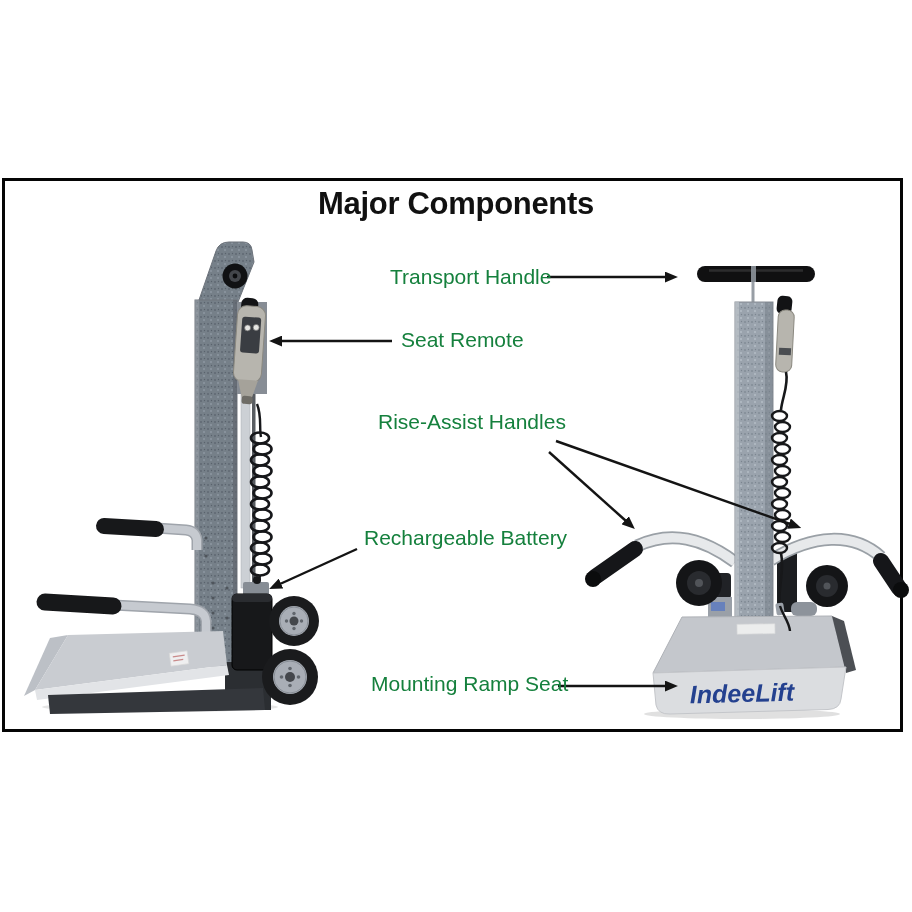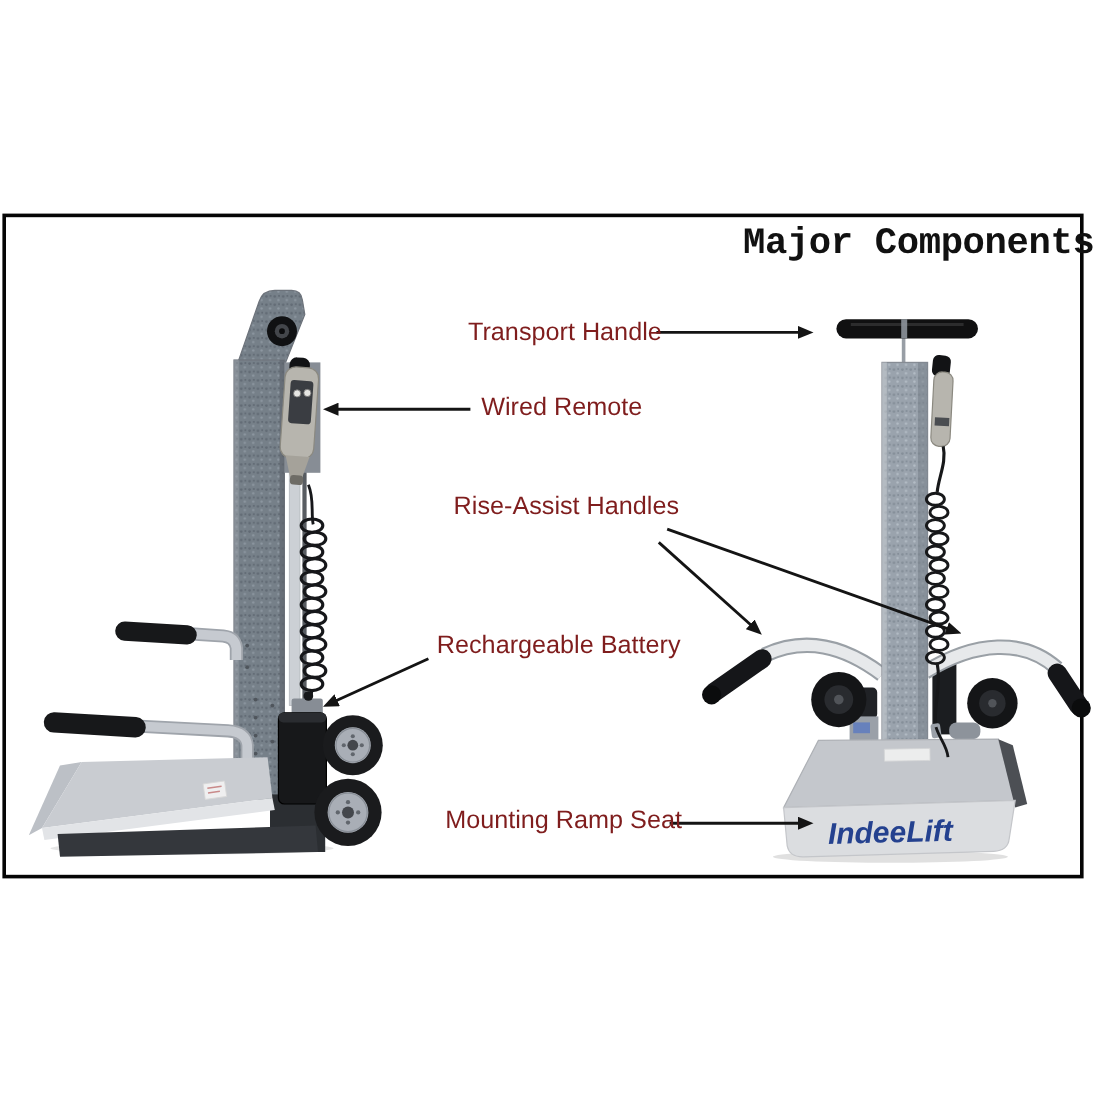--- a/index.html
+++ b/index.html
@@ -1,22 +1,22 @@
 <!DOCTYPE html>
 <html><head>
 <meta charset="utf-8">
 <style>
   html,body{margin:0;padding:0;background:#fff;}
   .canvas{position:relative;width:912px;height:912px;background:#fff;overflow:hidden;
           font-family:"Liberation Sans",sans-serif;}
   .frame{position:absolute;left:2px;top:178px;width:901px;height:554px;
          border:3px solid #050505;box-sizing:border-box;background:#fff;}
-  .title{position:absolute;left:0;top:186px;width:912px;text-align:right;
-         font-size:31px;font-weight:700;color:#111;letter-spacing:-0.3px;font-family:Liberation Mono, monospace;}
-  .lbl{position:absolute;font-size:21px;color:#7f1d1d;white-space:nowrap;line-height:24px;}
+  .title{position:absolute;left:0;top:186px;width:912px;text-align:center;
+         font-size:31px;font-weight:700;color:#111;letter-spacing:-0.3px;}
+  .lbl{position:absolute;font-size:21px;color:#15803d;white-space:nowrap;line-height:24px;}
   .illus{position:absolute;}
   .arrows{position:absolute;left:0;top:0;pointer-events:none;}
 </style>
 </head>
 <body>
 
 <div class="canvas">
 
   <div class="frame"></div>
 
@@ -223,18 +223,18 @@
     </defs>
     <line x1="547" y1="277" x2="666" y2="277" stroke="#141414" stroke-width="2.4" marker-end="url(#ah)"></line>
     <line x1="392" y1="341" x2="281" y2="341" stroke="#141414" stroke-width="2.4" marker-end="url(#ah)"></line>
     <line x1="556" y1="441" x2="790" y2="524" stroke="#141414" stroke-width="2.4" marker-end="url(#ah)"></line>
     <line x1="549" y1="452" x2="626" y2="521" stroke="#141414" stroke-width="2.4" marker-end="url(#ah)"></line>
     <line x1="357" y1="549" x2="280" y2="584" stroke="#141414" stroke-width="2.4" marker-end="url(#ah)"></line>
     <line x1="558" y1="686" x2="666" y2="686" stroke="#141414" stroke-width="2.4" marker-end="url(#ah)"></line>
   </svg>
 
   <div class="lbl" style="left:390px;top:265px">Transport Handle</div>
-  <div class="lbl" style="left:401px;top:328px">Wired Remote</div>
+  <div class="lbl" style="left:401px;top:328px">Seat Remote</div>
   <div class="lbl" style="left:378px;top:410px">Rise-Assist Handles</div>
   <div class="lbl" style="left:371px;top:672px">Mounting Ramp Seat</div>
   <div class="lbl" style="left:364px;top:526px">Rechargeable Battery</div>
 
 </div>
 
 </body></html>

